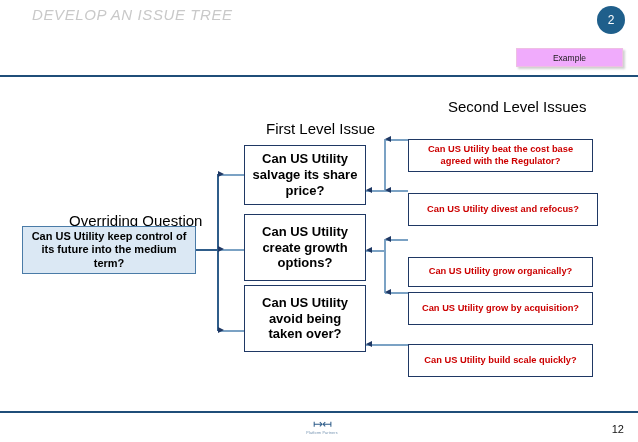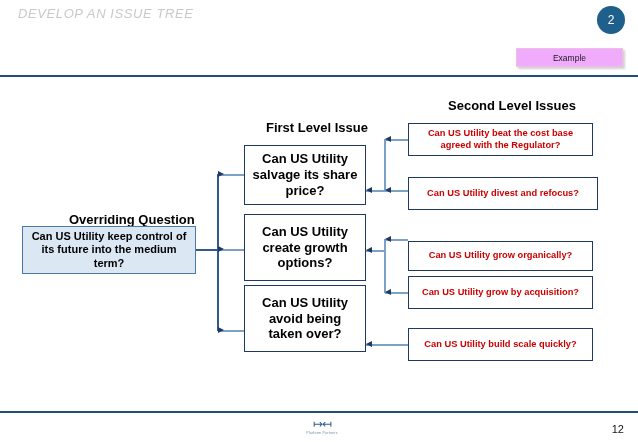--- a/index.html
+++ b/index.html
@@ -15,23 +15,23 @@
     position: relative;
     width: 638px;
     height: 442px;
     background: #ffffff;
     overflow: hidden;
   }
 
   
   .eyebrow {
     position: absolute;
-    left: 18px;
+    left: 32px;
     top: 6px;
-    font-size: 13px;
+    font-size: 15px;
     letter-spacing: 0.6px;
     font-style: italic;
     color: #c9c9c9;
     white-space: nowrap;
   }
   .page-badge {
     position: absolute;
     right: 13px;
     top: 6px;
     width: 28px;
@@ -73,22 +73,22 @@
     left: 0;
     top: 75px;
     width: 638px;
     height: 2px;
     background: #1f4e79;
   }
 
   
   .col-label {
     position: absolute;
-    font-size: 13px;
-    font-weight: bold;
+    font-size: 15px;
+    font-weight: normal;
     color: #000000;
     white-space: nowrap;
     text-align: right;
   }
   .lbl-second { left: 448px; top: 98px; }
   .lbl-first  { left: 266px; top: 120px; }
   .lbl-over   { left: 69px;  top: 212px; }
 
   
   .box {
@@ -116,20 +116,21 @@
     font-weight: bold;
     padding: 2px 6px;
   }
   .box-l2 {
     border: 1px solid #1f3864;
     background: #ffffff;
     color: #cc0000;
     font-size: 9.3px;
     font-weight: bold;
     padding: 2px 5px;
+    margin-top: 16px;
   }
 
   
   #root-box { left: 22px; top: 226px; width: 174px; height: 48px; }
 
   
   #l1-0 { left: 244px; top: 145px; width: 122px; height: 60px; }
   #l1-1 { left: 244px; top: 214px; width: 122px; height: 67px; justify-content: flex-end; }
   #l1-2 { left: 244px; top: 285px; width: 122px; height: 67px; }
 

